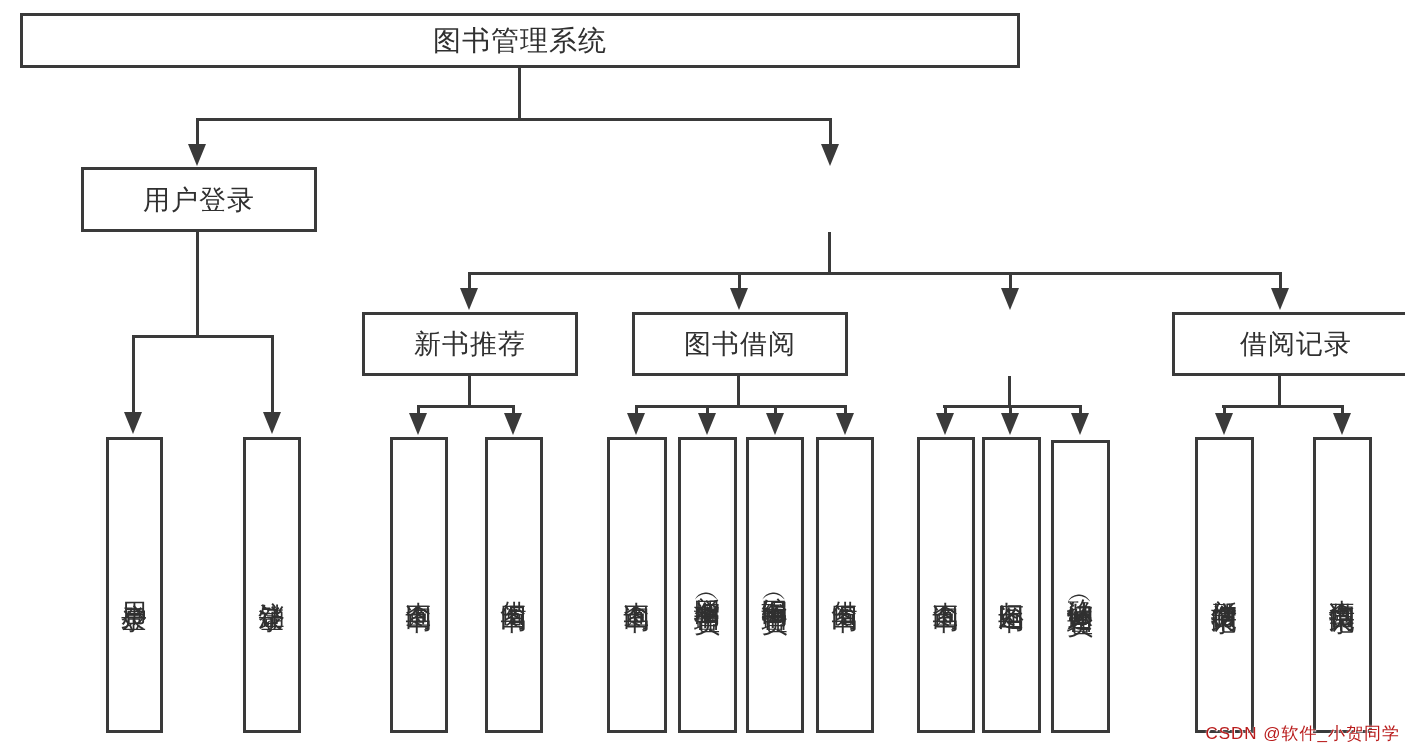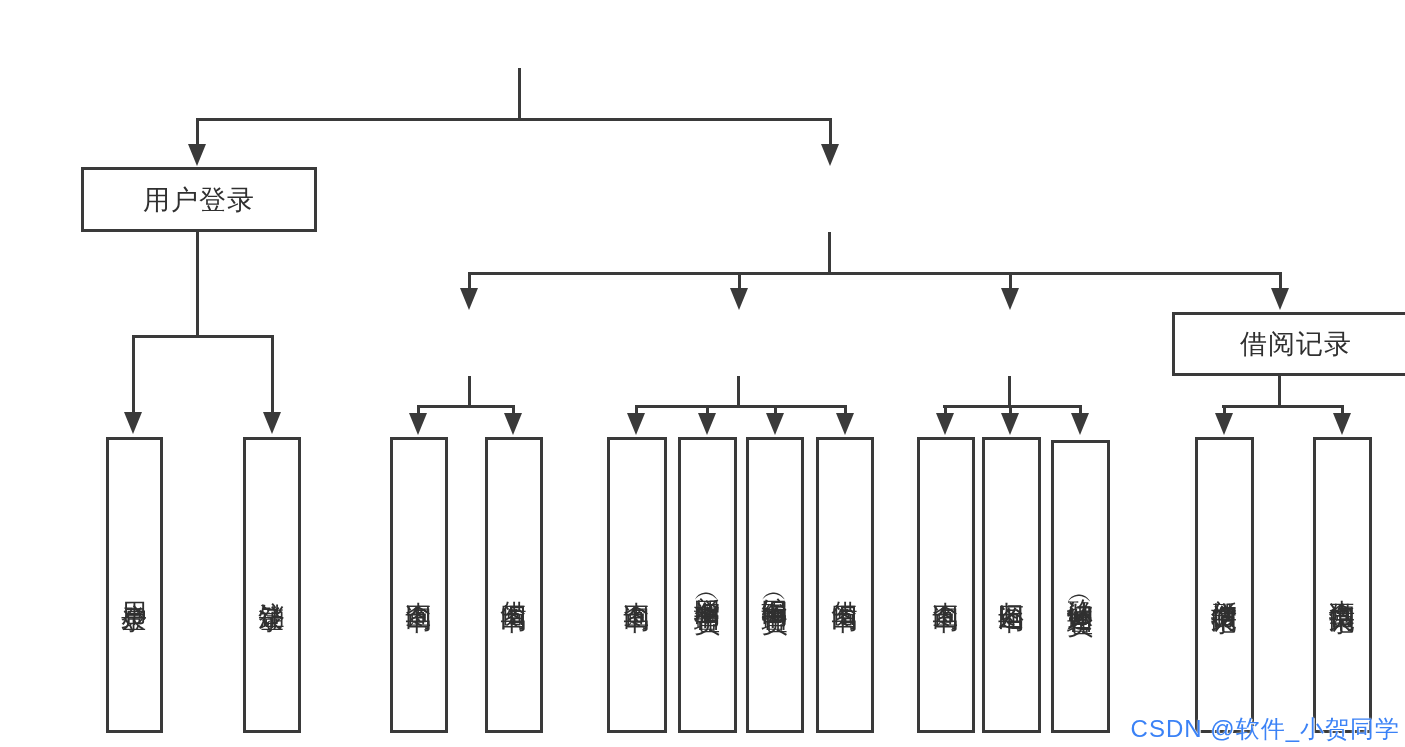--- a/index.html
+++ b/index.html
@@ -20,34 +20,43 @@
     font-size:26px; letter-spacing:2px; line-height:1; white-space:nowrap;
   }
   .line { position:absolute; background:#3a3a3a; }
   .ahead {
     position:absolute; width:0; height:0;
     border-left:9px solid transparent; border-right:9px solid transparent;
     border-top:22px solid #3a3a3a;
   }
   .watermark {
     position:absolute; right:5px; bottom:2px;
-    font-size:24px; color:#3b82f6; letter-spacing:1px;
+    font-size:17px; color:#b91c1c; letter-spacing:1px;
     text-shadow:0 0 2px #ffffff, 1px 1px 0 #ffffff; white-space:nowrap;
   }
 </style>
 </head>
 <body>
 
 <div class="canvas" id="canvas">
 
+  <div class="box root" style="left:20px;top:13px;width:1000px;height:55px">
+    <span class="hlabel">图书管理系统</span>
+  </div>
 
   <div class="box" style="left:81px;top:167px;width:236px;height:65px">
     <span class="hlabel">用户登录</span>
   </div>
 
+  <div class="box" style="left:362px;top:312px;width:216px;height:64px">
+    <span class="hlabel">新书推荐</span>
+  </div>
+  <div class="box" style="left:632px;top:312px;width:216px;height:64px">
+    <span class="hlabel">图书借阅</span>
+  </div>
   <div class="box" style="left:1172px;top:312px;width:248px;height:64px">
     <span class="hlabel">借阅记录</span>
   </div>
 
   <div class="box vbox" style="left:106px;top:437px;width:57px;height:296px">
     <span class="vlabel">用户登录</span>
   </div>
   <div class="box vbox" style="left:243px;top:437px;width:58px;height:296px">
     <span class="vlabel">注销登录</span>
   </div>

